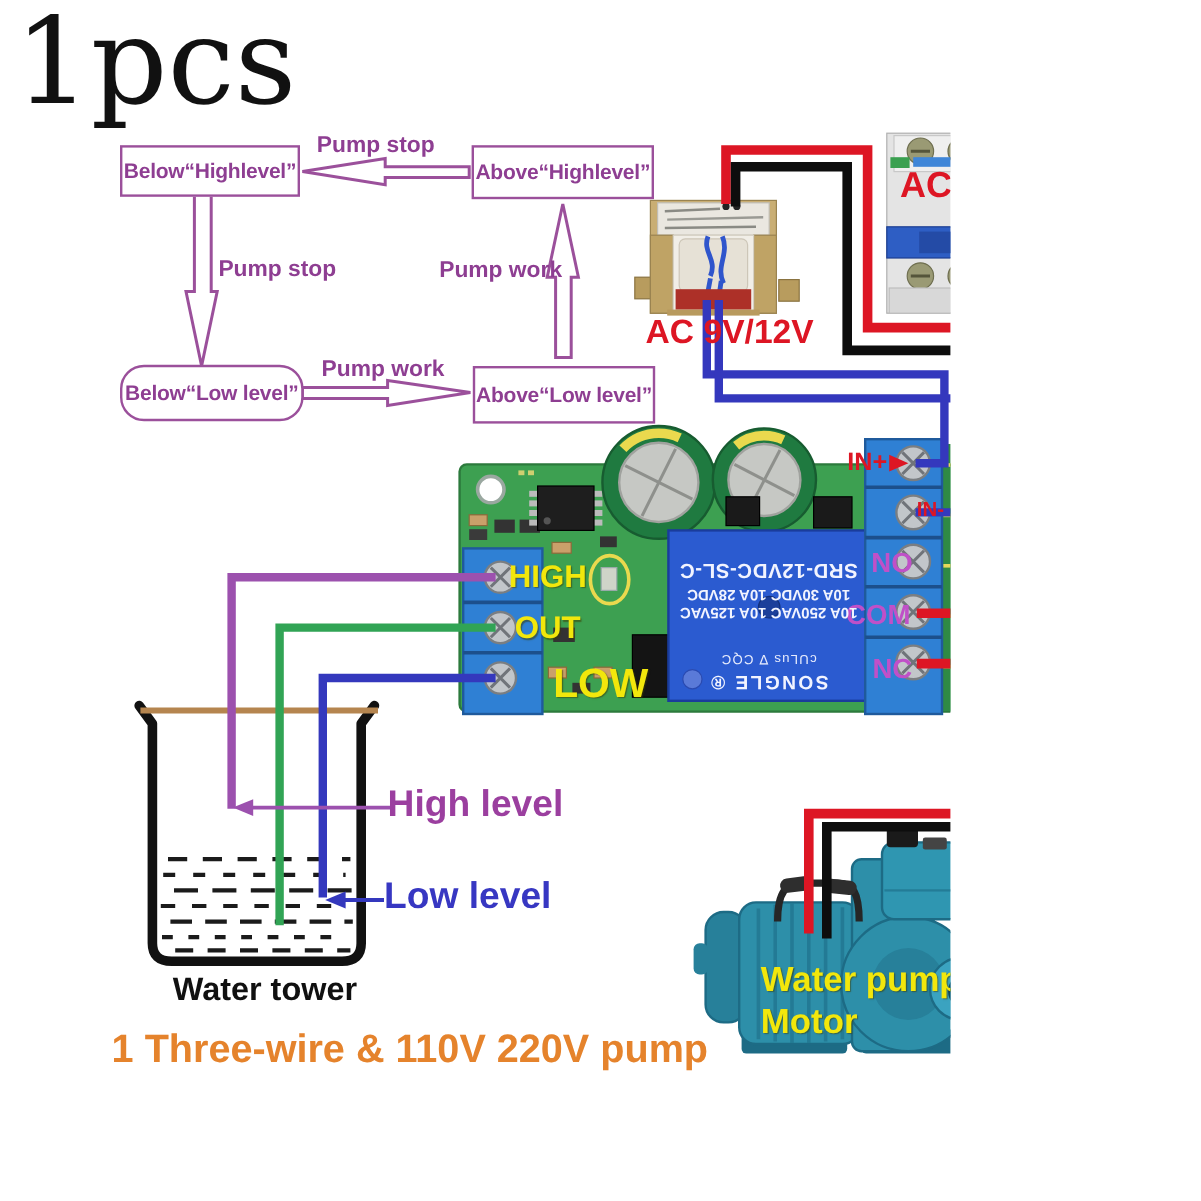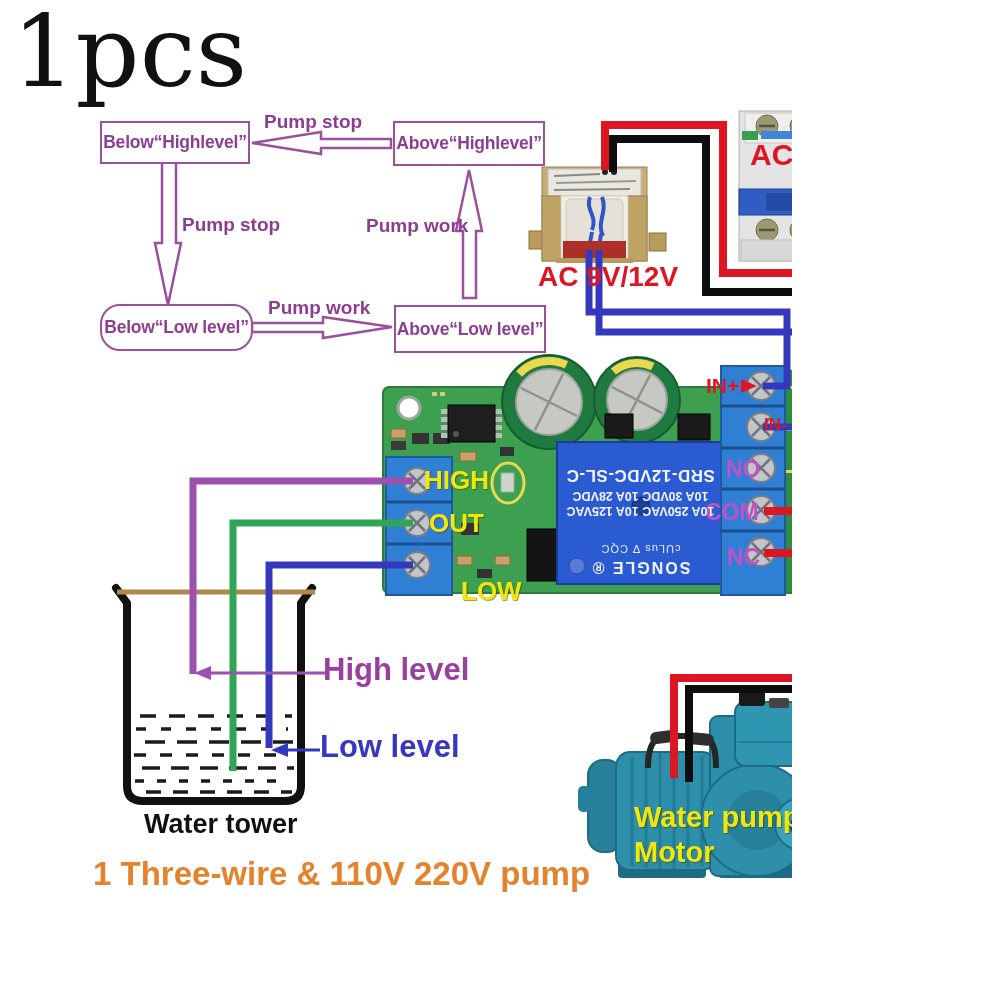--- a/index.html
+++ b/index.html
@@ -271,21 +271,21 @@
   <div class="abs flowlabel" style="left:264px;top:111px;">Pump stop</div>
   <div class="abs flowlabel" style="left:182px;top:214px;">Pump stop</div>
   <div class="abs flowlabel" style="left:366px;top:215px;">Pump work</div>
   <div class="abs flowlabel" style="left:268px;top:297px;">Pump work</div>
 
   <div class="abs redlbl" style="left:538px;top:261px;font-size:28px;">AC 9V/12V</div>
   <div class="abs redlbl" style="left:750px;top:138px;font-size:30px;">AC 110V /</div>
 
   <div class="abs yellbl" style="left:424px;top:465px;font-size:26px;">HIGH</div>
   <div class="abs yellbl" style="left:429px;top:508px;font-size:26px;">OUT</div>
-  <div class="abs yellbl" style="left:429px;top:576px;font-size:26px;padding-left:32px;">LOW</div>
+  <div class="abs yellbl" style="left:429px;top:551px;font-size:34px;padding-left:32px;">LOW</div>
   <div class="abs redlbl" style="left:706px;top:374px;font-size:21px;">IN+</div>
   <div class="abs redlbl" style="left:720px;top:415px;font-size:17px;margin-left:44px;">IN-</div>
   <div class="abs maglbl" style="left:726px;top:456px;font-size:23px;">NO</div>
   <div class="abs maglbl" style="left:705px;top:499px;font-size:23px;">COM</div>
   <div class="abs maglbl" style="left:727px;top:544px;font-size:23px;">NC</div>
 
   <div class="relaytxt">
     <div class="brand">SONGLE ®</div>
     <div class="logos">cULus   ∇   CQC</div>
     <div class="rat rat1">10A 250VAC  10A 125VAC</div>

